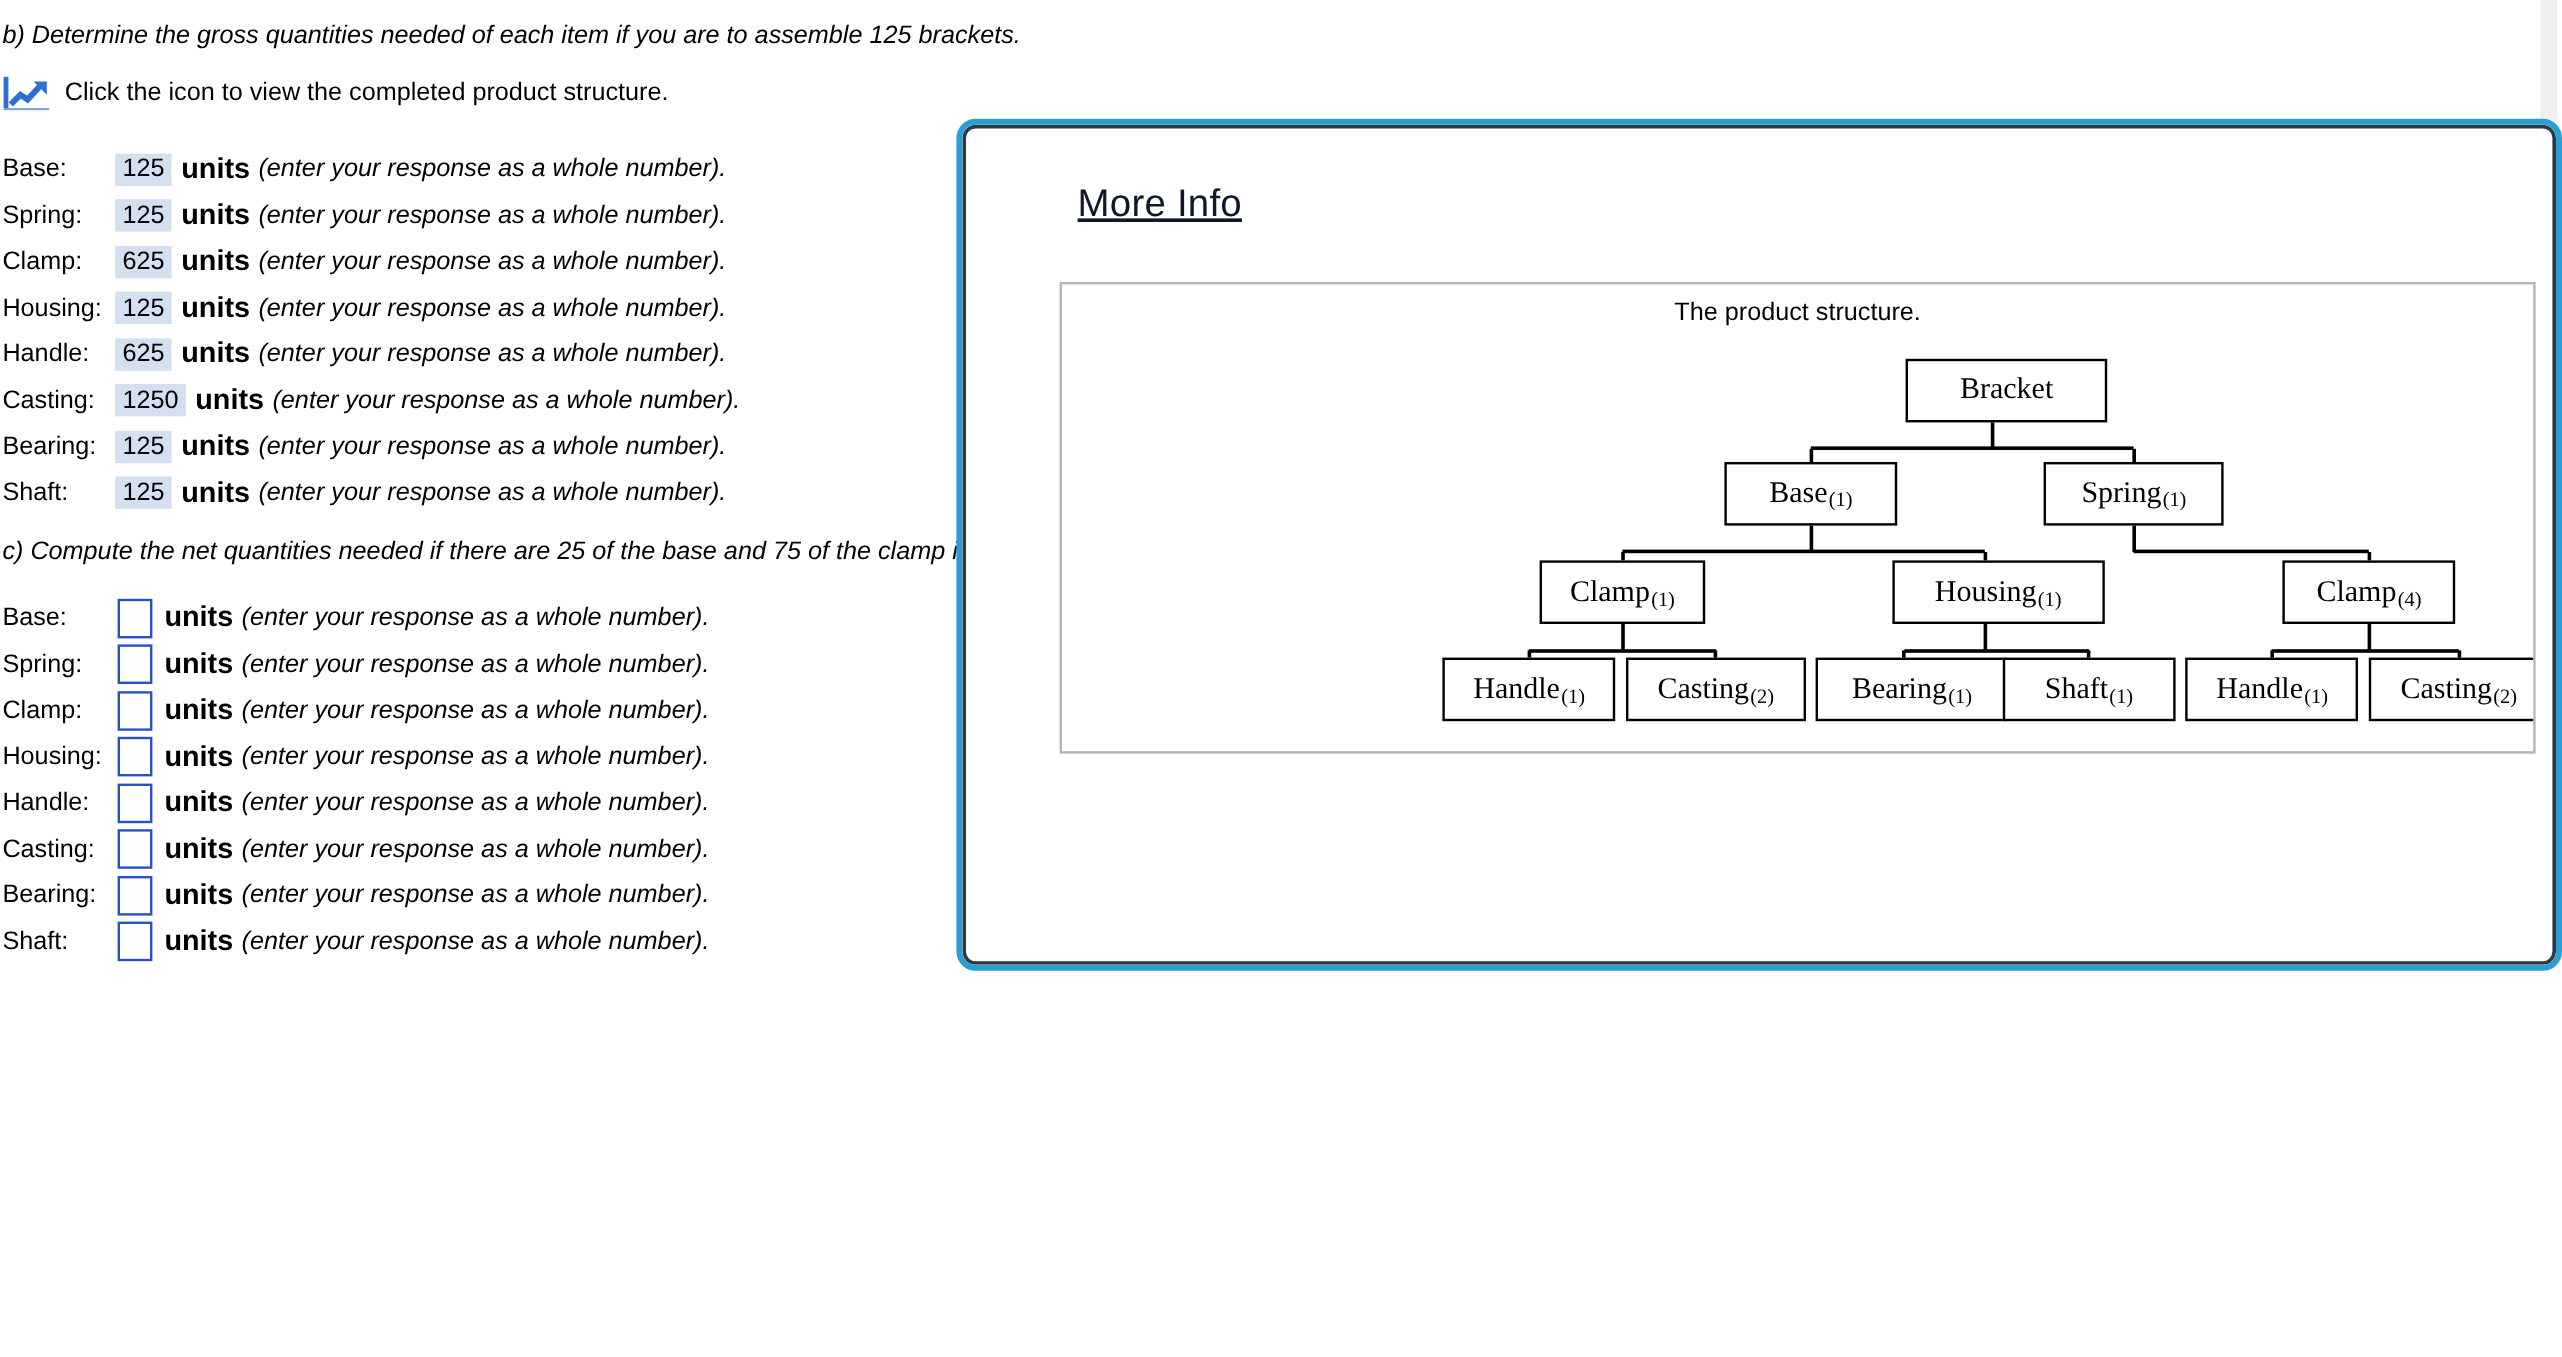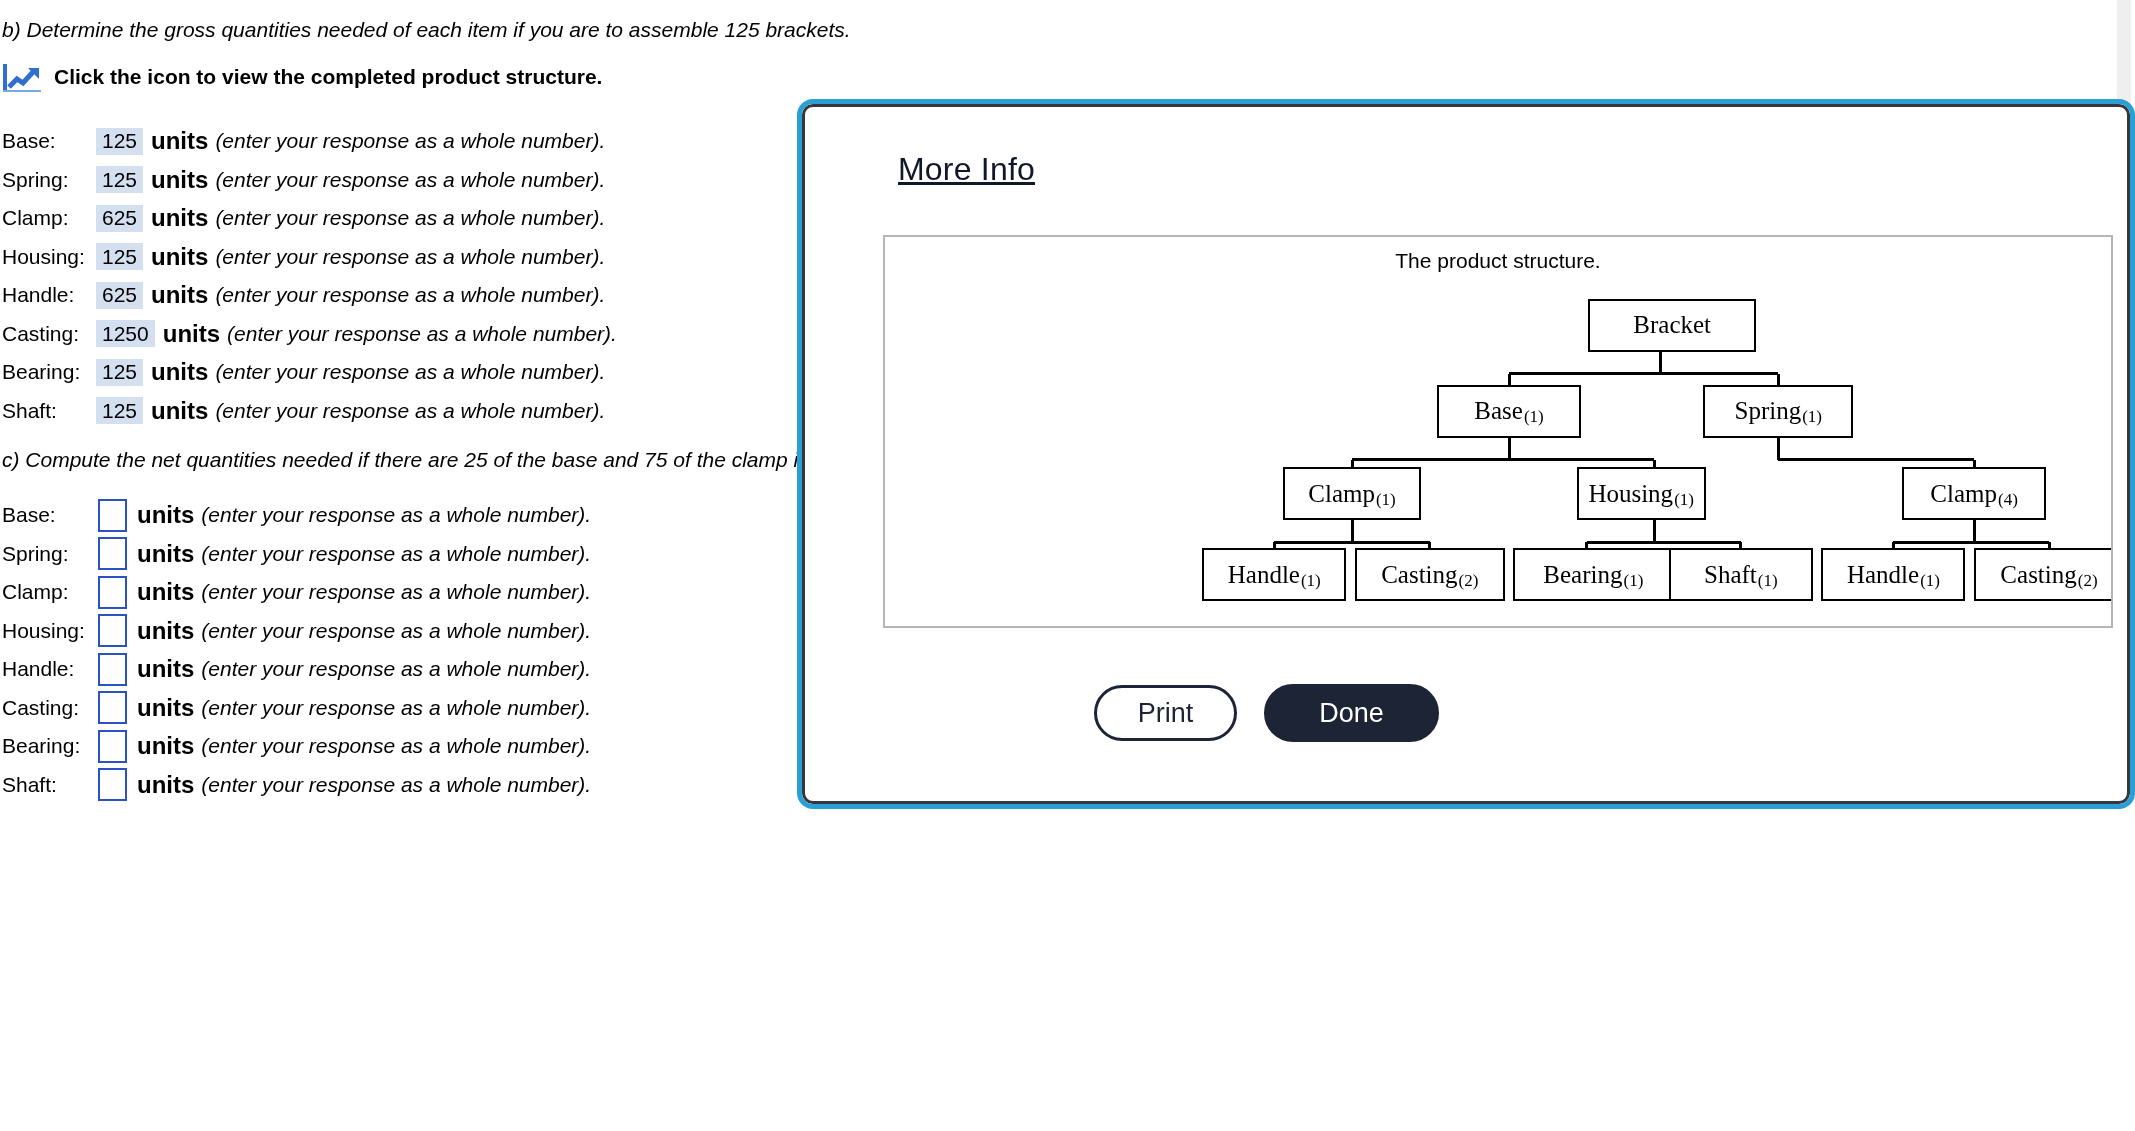--- a/index.html
+++ b/index.html
@@ -45,21 +45,20 @@
   }
   #q-b { position: absolute; left: 2px; top: 17px; }
   #q-c { position: absolute; left: 2px; top: 447px; }
 
   .icon-row {
     position: absolute;
     left: 2px; top: 62px;
     display: flex;
     align-items: center;
     gap: 12px;
-    font-weight: bold;
   }
   .chart-icon {
     width: 40px; height: 30px;
     display: block;
   }
   .icon-label { font-size: 21px; color: #000; white-space: nowrap; }
 
   
   .ans-group { position: absolute; left: 0; }
   #group-b { top: 122px; }
@@ -350,21 +349,21 @@
               <span class="sub">(1)</span>
             </div>
             <div class="node" style="left: 818.4px; top: 147.6px; width: 149.76px; height: 53.32px;">
               <span>Spring</span>
               <span class="sub">(1)</span>
             </div>
             <div class="node" style="left: 397.92px; top: 230.16px; width: 138.24px; height: 53.32px;">
               <span>Clamp</span>
               <span class="sub">(1)</span>
             </div>
-            <div class="node" style="left: 691.68px; top: 230.16px; width: 129px; height: 53.32px;">
+            <div class="node" style="left: 691.68px; top: 230.16px; width: 177px; height: 53.32px;">
               <span>Housing</span>
               <span class="sub">(1)</span>
             </div>
             <div class="node" style="left: 1017.12px; top: 230.16px; width: 144px; height: 53.32px;">
               <span>Clamp</span>
               <span class="sub">(4)</span>
             </div>
             <div class="node" style="left: 317.28px; top: 311px; width: 144px; height: 53.32px;">
               <span>Handle</span>
               <span class="sub">(1)</span>
@@ -408,19 +407,15 @@
             <div class="edge h" style="left: 701.76px; top: 303.98px; width: 154.08px;"></div>
             <div class="edge v" style="left: 700.26px; top: 305.48px; height: 5.52px;"></div>
             <div class="edge v" style="left: 854.34px; top: 305.48px; height: 5.52px;"></div>
             <div class="edge v" style="left: 1087.62px; top: 283.48px; height: 22px;"></div>
             <div class="edge h" style="left: 1008.48px; top: 303.98px; width: 155.52px;"></div>
             <div class="edge v" style="left: 1006.98px; top: 305.48px; height: 5.52px;"></div>
             <div class="edge v" style="left: 1162.5px; top: 305.48px; height: 5.52px;"></div>
           </div>
       </div>
 
-      <div class="dialog-buttons">
-        <button class="btn btn-print">Print</button>
-        <button class="btn btn-done">Done</button>
-      </div>
     </div>
   </div>
 </div>
 
 </body></html>

